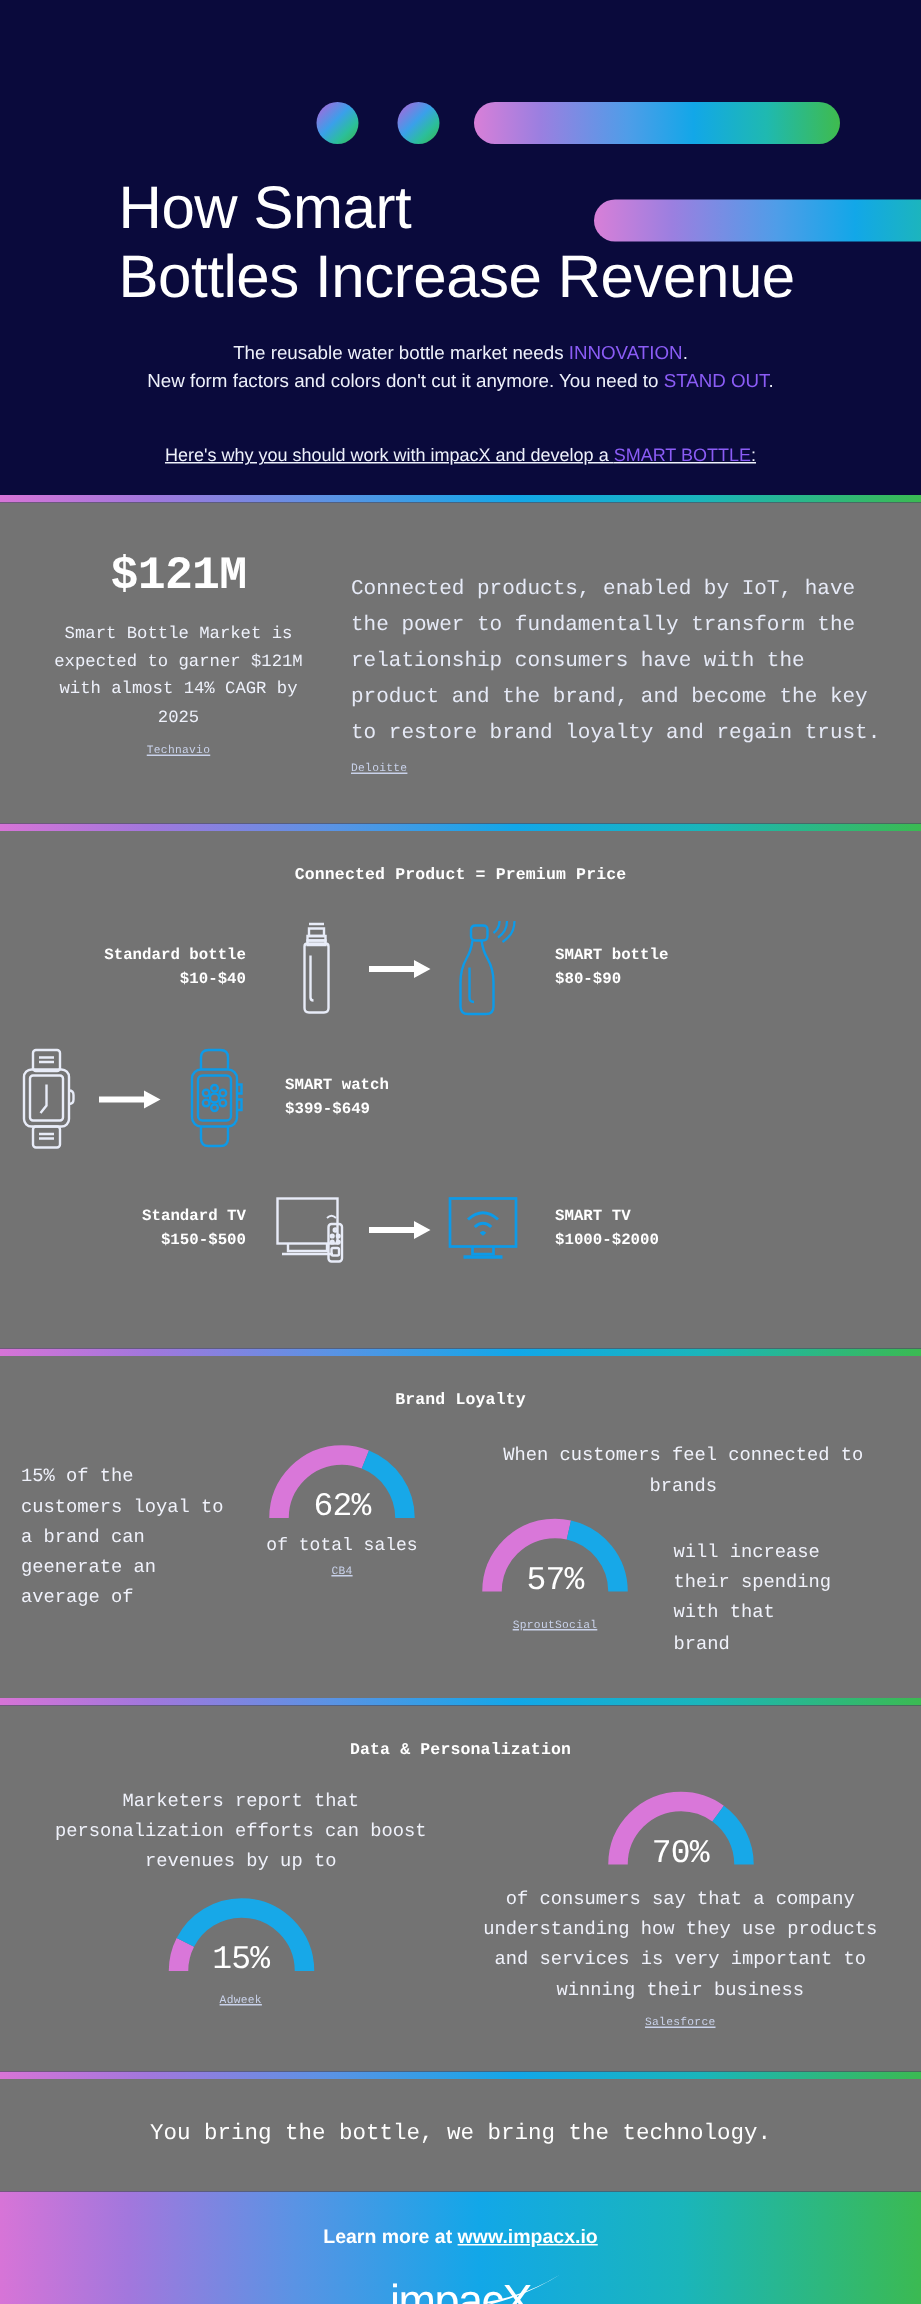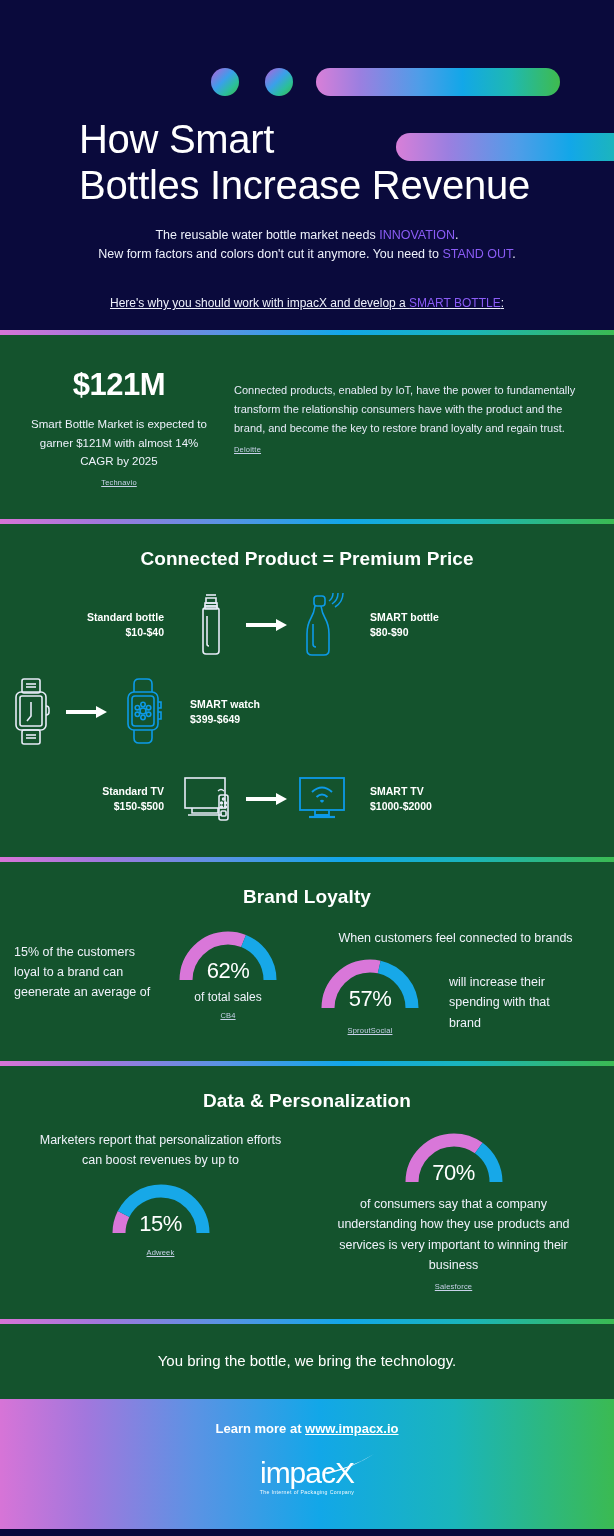--- a/index.html
+++ b/index.html
@@ -37,35 +37,35 @@
   .lead{
     position:absolute; left:0; right:0; top:296px;
     text-align:center; font-size:12px; color:#eef1fb;text-decoration:underline;
   }
 
   
   .divider{ height:5px; width:100%;
     background:linear-gradient(90deg,#d774d7 0%,#a277dd 16%,#5a93e4 36%,#12a7e8 56%,#1ab5bb 76%,#3bba52 100%); }
 
   
-  .section{ position:relative; background:#14532d; }
+  .section{ position:relative; background:#737373;font-family:Liberation Mono, monospace; }
 
   
   .market{ display:flex; padding:32px 26px 30px 26px; gap:22px; }
   .market-left{ width:186px; text-align:center; }
   .bignum{ font-size:31px; font-weight:700; letter-spacing:-0.5px; margin-bottom:12px; }
   .market-cap{ font-size:11.5px; line-height:1.62; color:#eef1fb; }
   .market-right{ flex:1; padding-top:14px; }
-  .market-body{ font-size:11px; line-height:1.72; color:#e6eaf7; }
+  .market-body{ font-size:14px; line-height:1.72; color:#e6eaf7; }
   .src{ display:inline-block; font-size:7.5px; color:#c9d2ea;
         text-decoration:underline; margin-top:7px; letter-spacing:.2px; }
 
   
-  .sec-title{ text-align:center; font-size:19px; font-weight:700; padding:24px 0 6px; letter-spacing:.1px; }
-  .rows{ padding:6px 0 14px; }
+  .sec-title{ text-align:center; font-size:11px; font-weight:700; padding:24px 0 6px; letter-spacing:.1px; }
+  .rows{ padding:6px 0 36px; }
   .prow{ display:flex; align-items:center; height:87px; }
   .lbl-l{ width:180px; text-align:right; padding-right:16px; font-size:10.5px; font-weight:700; line-height:1.5; }
   .lbl-r{ width:180px; text-align:left; padding-left:16px; font-size:10.5px; font-weight:700; line-height:1.5; }
   .ico{ width:62px; display:flex; justify-content:center; align-items:center; }
   .arr{ width:50px; display:flex; justify-content:center; align-items:center; }
 
   
   .two{ display:flex; padding:6px 14px 26px; align-items:flex-start; }
   .col{ flex:1; position:relative; }
   .txt{ font-size:12.5px; line-height:1.62; color:#f0f2fb; }

